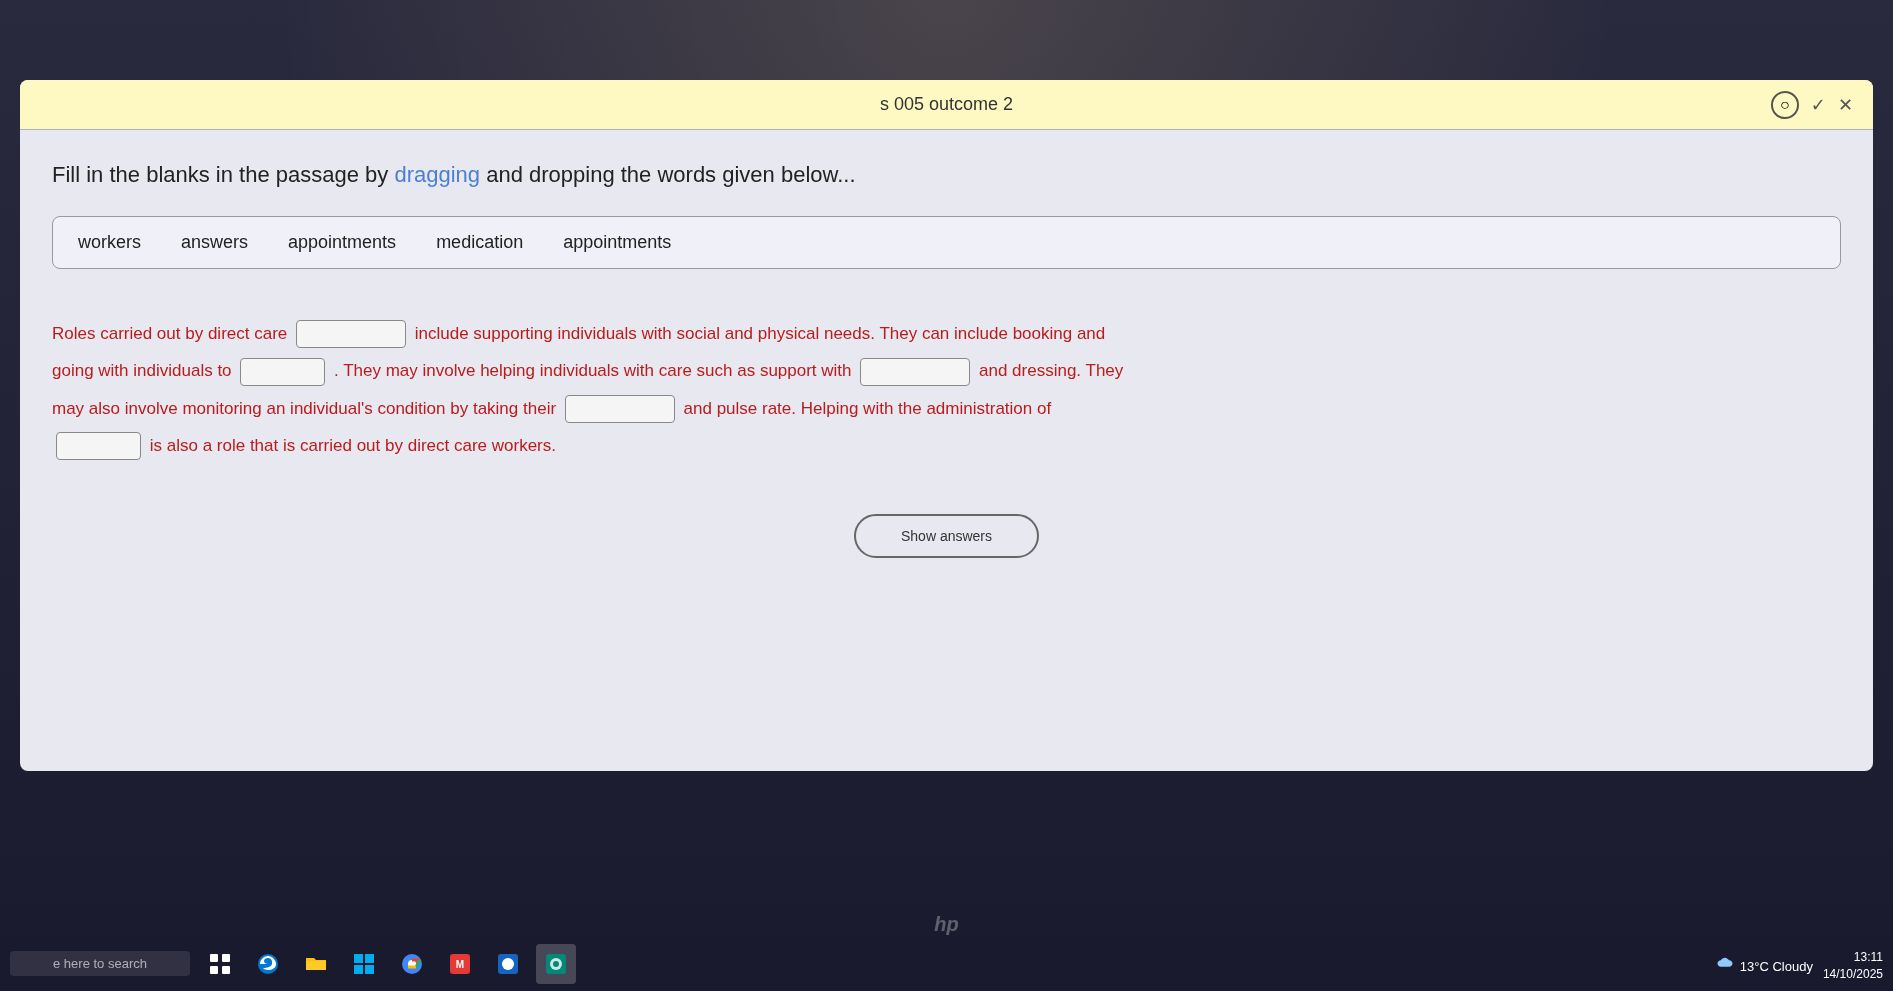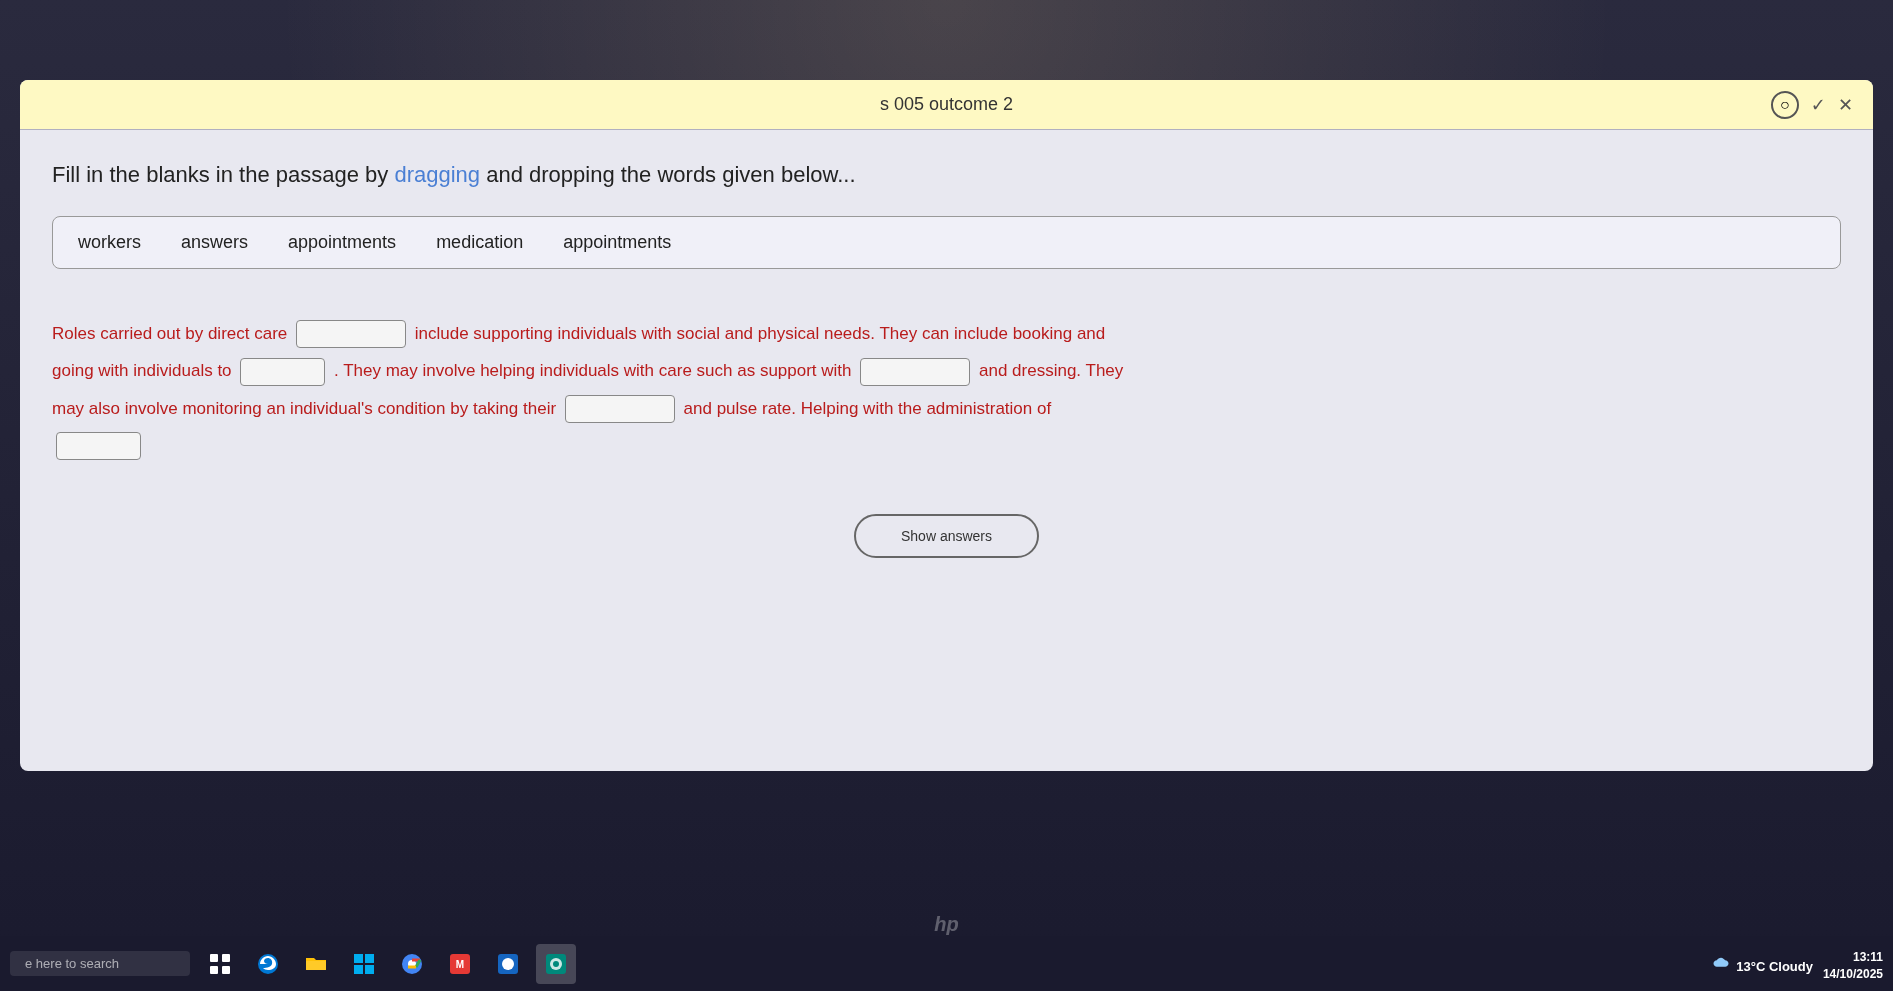--- a/index.html
+++ b/index.html
@@ -172,20 +172,21 @@
       align-items: center;
       background: rgba(255,255,255,0.1);
       border-radius: 4px;
       padding: 5px 15px;
       min-width: 180px;
     }
 
     .search-text {
       color: rgba(255,255,255,0.6);
       font-size: 13px;
+      margin-left: 28px;
     }
 
     .taskbar-icons {
       display: flex;
       align-items: center;
       gap: 8px;
       margin-left: 10px;
     }
 
     .taskbar-icon {
@@ -206,21 +207,20 @@
     
     .system-tray {
       position: absolute;
       right: 10px;
       bottom: 8px;
       display: flex;
       align-items: center;
       gap: 10px;
       color: white;
       font-size: 12px;
-      font-weight: bold;
     }
 
     .weather-info {
       display: flex;
       align-items: center;
       gap: 5px;
       color: white;
       font-size: 13px;
     }
 
@@ -284,20 +284,21 @@
       <span class="blank-box small"></span>
       <span>. They may involve helping individuals with care such as support with</span>
       <span class="blank-box"></span>
       <span>and dressing. They</span>
       <br>
       <span>may also involve monitoring an individual's condition by taking their</span>
       <span class="blank-box"></span>
       <span>and pulse rate. Helping with the administration of</span>
       <br>
       <span class="blank-box small"></span>
+      <span>is also a role that is carried out by direct care workers.</span>
     </div>
 
     <div class="show-answers-container">
       <button class="show-answers-btn">Show answers</button>
     </div>
 
   </div>
 </div>
 
 <div class="hp-logo-area">hp</div>

